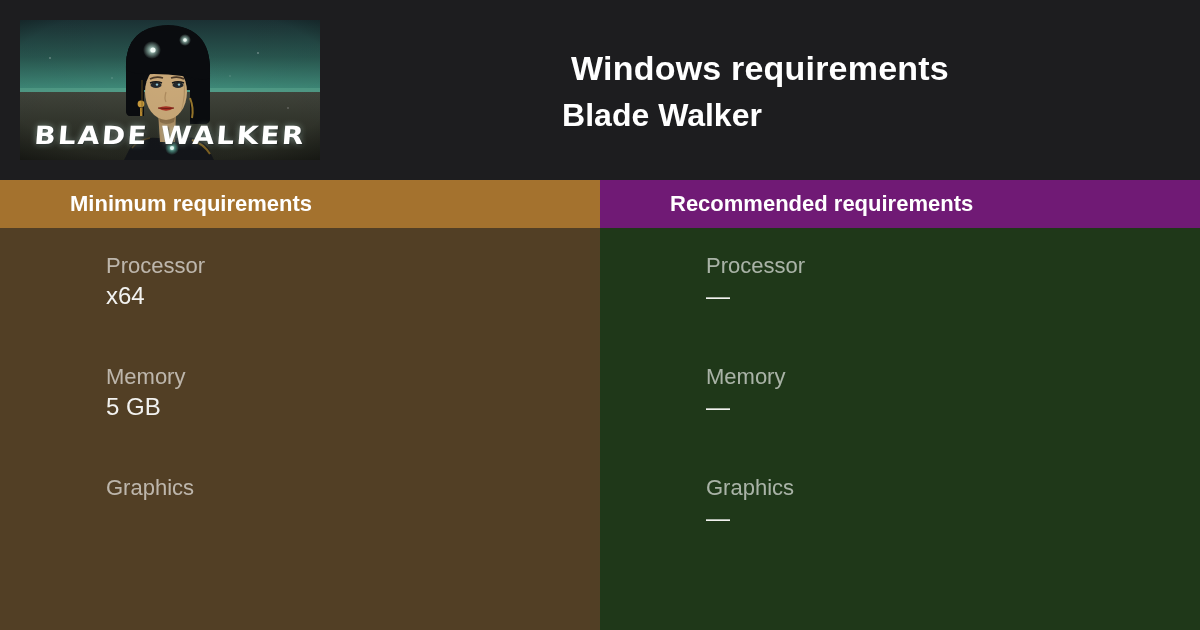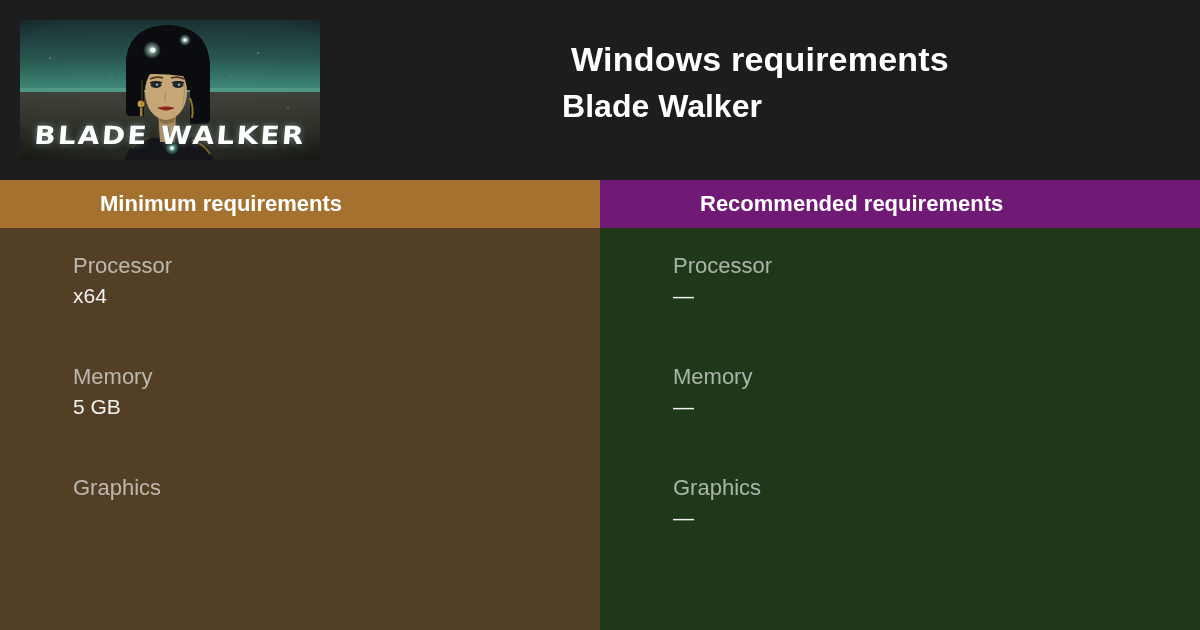--- a/index.html
+++ b/index.html
@@ -43,21 +43,21 @@
     white-space: nowrap;
     transform: scaleX(1.12) skewX(-4deg);
     transform-origin: center;
     text-shadow: 0 0 6px rgba(220,255,245,0.45), 1px 1px 2px rgba(0,0,0,0.7);
   }
 
   .titles {
     position: absolute;
     left: 320px;
     right: 0;
-    top: 0;
+    top: 9px;
     height: 177px;
     border-radius: 31px;
   }
   .page-title {
     position: absolute;
     top: 40px;
     width: 100%;
     text-align: center;
     font-size: 34px;
     font-weight: bold;
@@ -82,38 +82,38 @@
     width: 1200px;
     height: 450px;
     display: flex;
   }
   .col { width: 600px; height: 450px; display: flex; flex-direction: column; }
   .col-header {
     height: 48px;
     flex: 0 0 48px;
     display: flex;
     align-items: center;
-    padding-left: 100px;
+    padding-left: 70px;
     font-size: 22px;
     font-weight: bold;
     color: #ffffff;
   }
   .col-body {
     flex: 1;
-    padding: 23px 20px 0 73px;
+    padding: 23px 20px 0 106px;
   }
   .spec { margin-bottom: 51px; }
   .spec-label {
     font-size: 22px;
     line-height: 30px;
     color: rgba(255,255,255,0.62);
     font-weight: 400;
   }
   .spec-value {
-    font-size: 21px;
+    font-size: 24px;
     line-height: 30px;
     color: #f2f2f0;
   }
 </style>
 </head>
 <body>
 
 <div class="page" style="background: rgb(29, 29, 31);">
 
   <div class="header">

